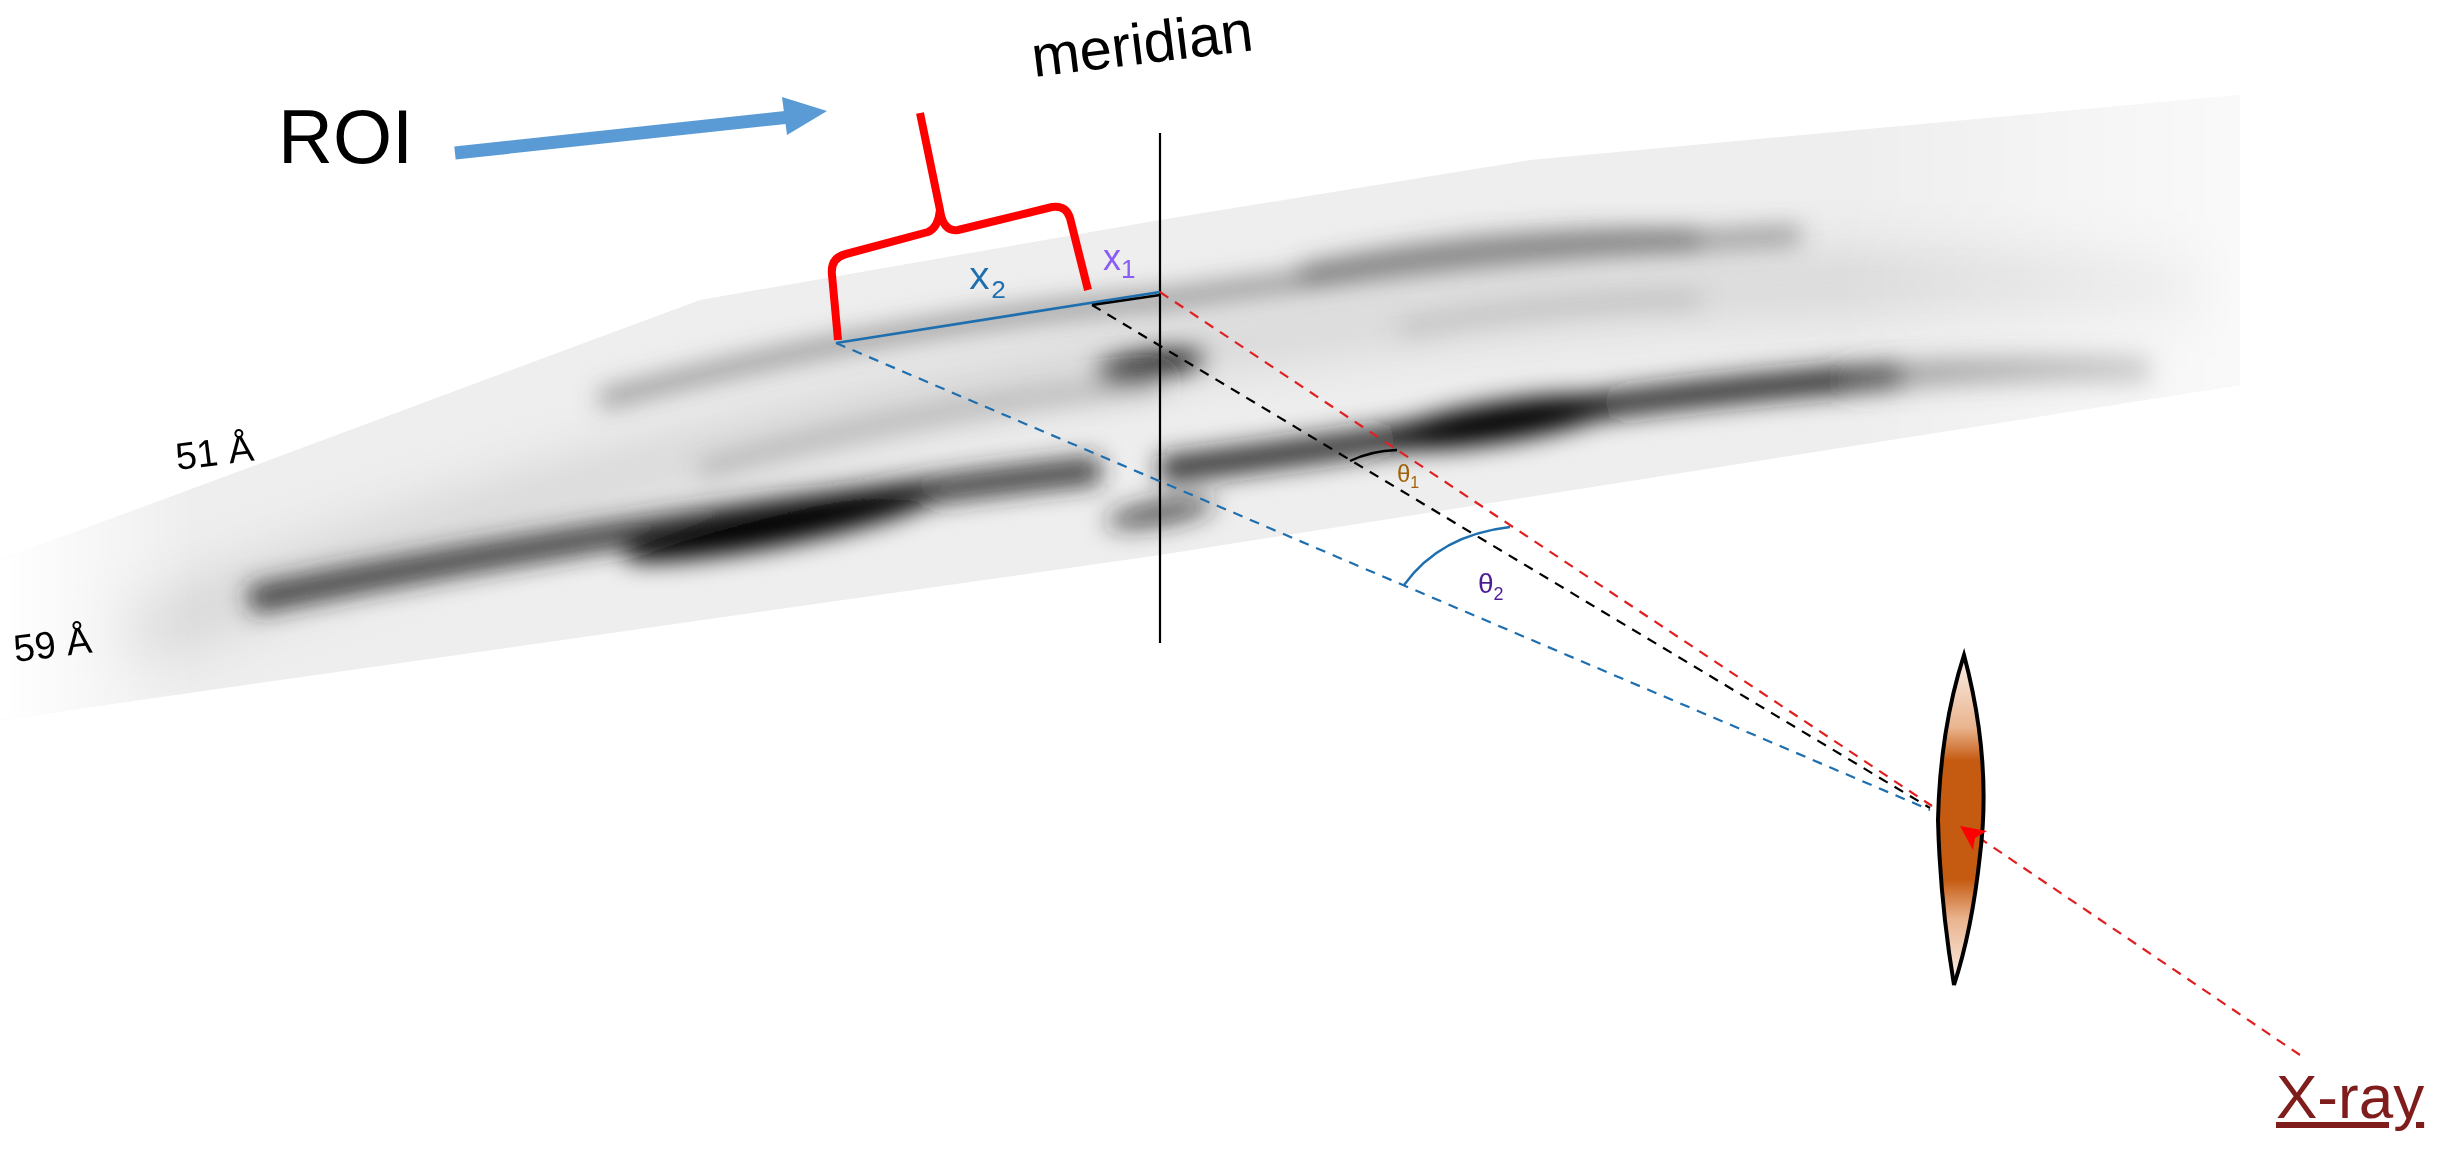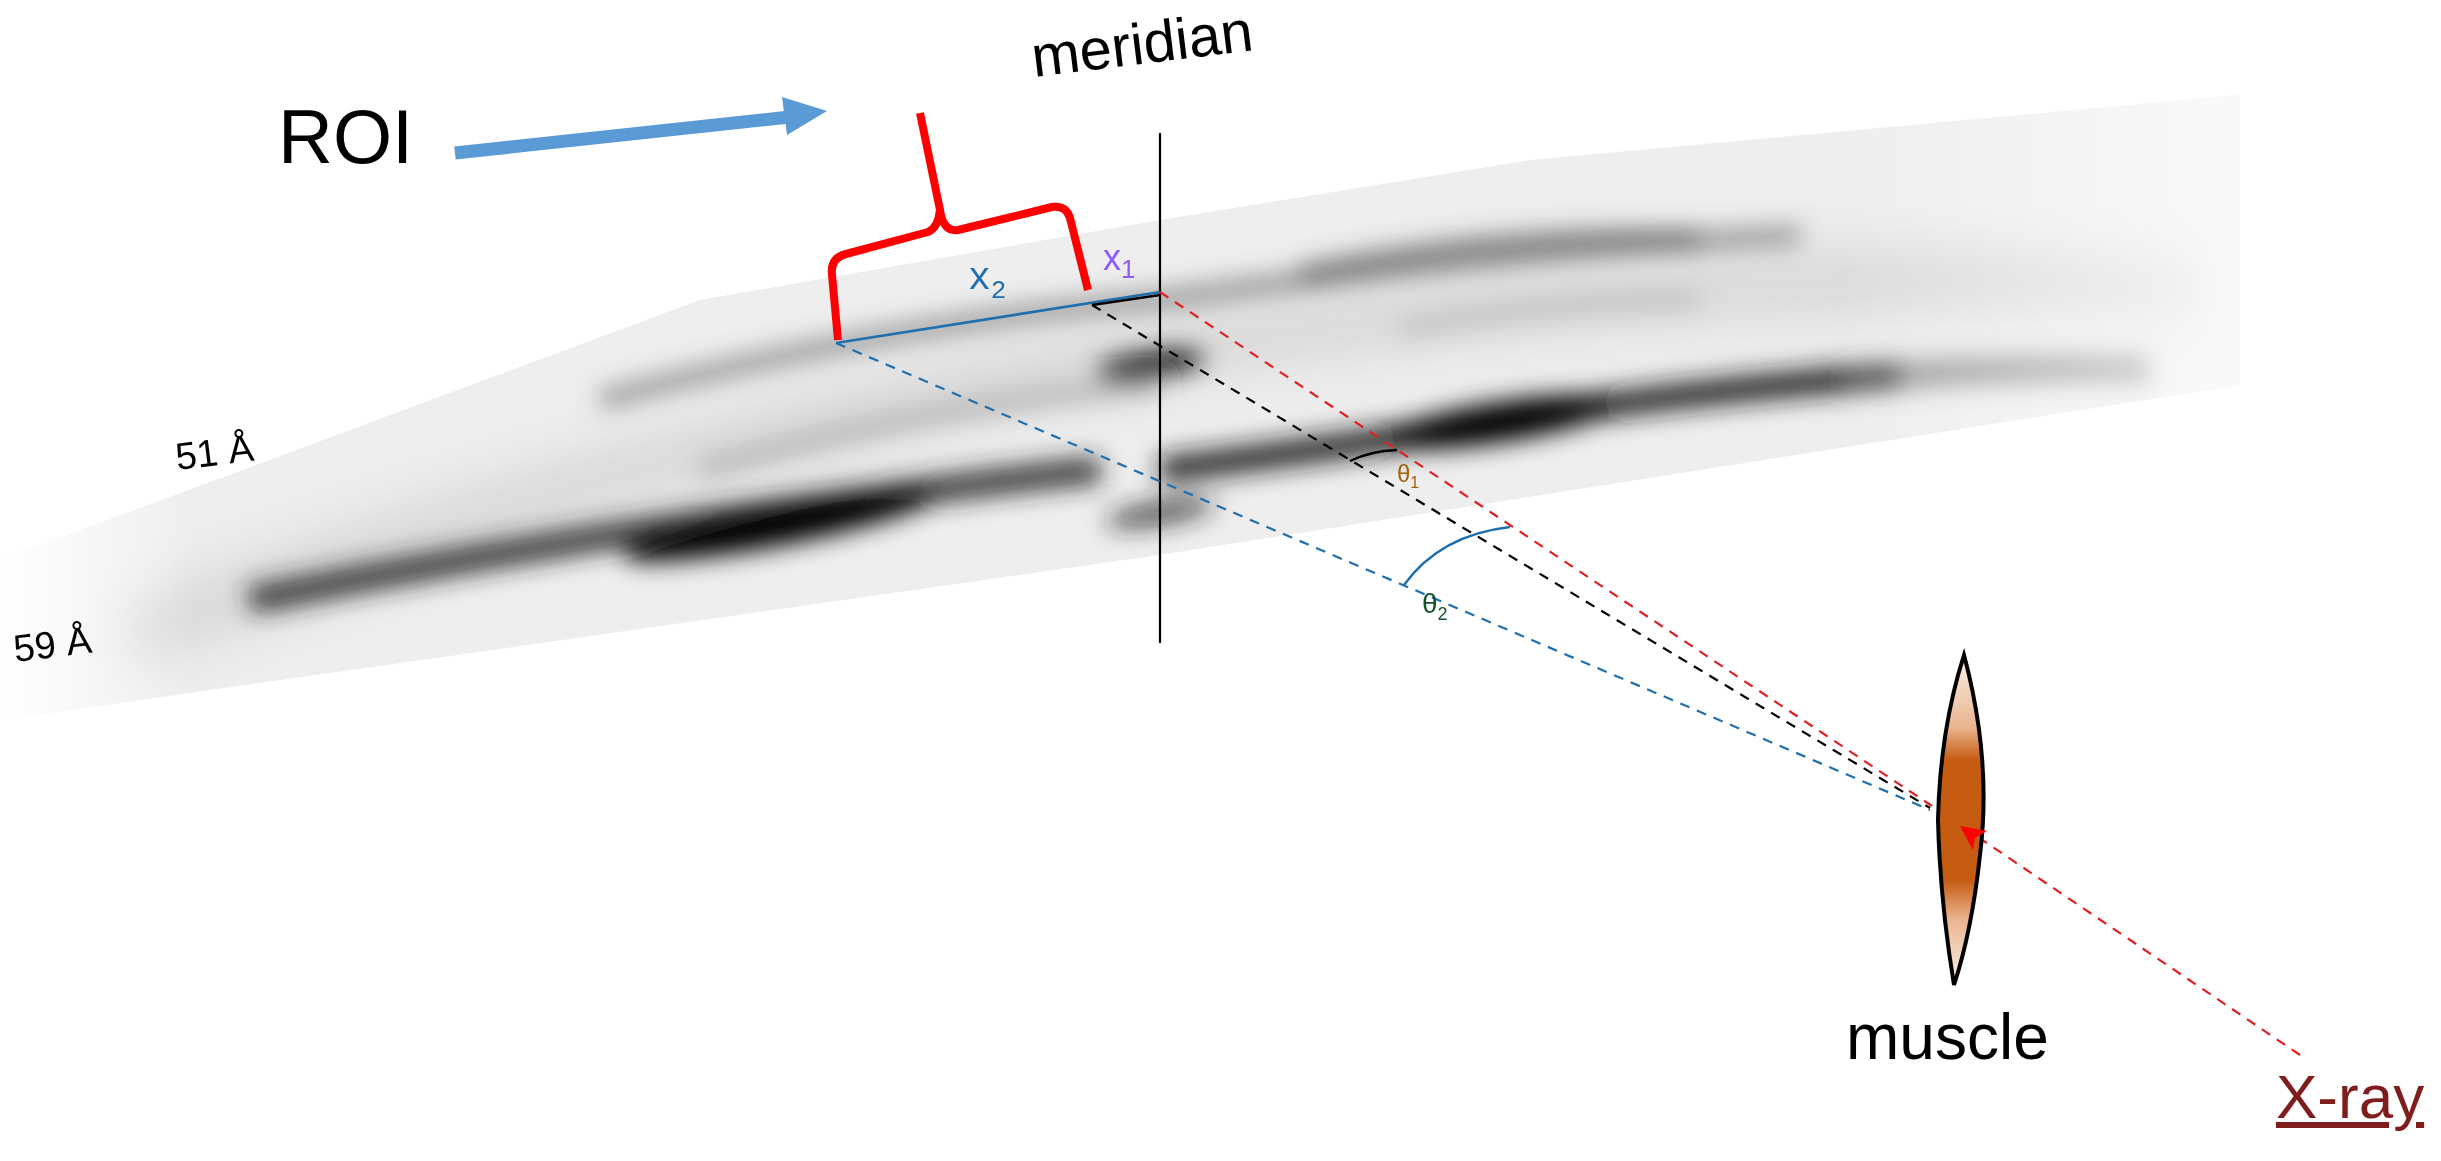--- a/index.html
+++ b/index.html
@@ -108,20 +108,19 @@
   </div>
 
   <div class="lbl" style="position:absolute;left:968px;top:260px;font-size:38px;color:#1F6FAF;line-height:1;white-space:nowrap;font-family:Liberation Mono, monospace;">
     <span>x</span><sub style="font-size:26px;">2</sub>
   </div>
 
   <div class="lbl" style="position:absolute;left:1397px;top:462px;font-size:24px;color:#a16207;line-height:1;white-space:nowrap;">
     <span>θ</span><sub style="font-size:16px;">1</sub>
   </div>
 
-  <div class="lbl" style="position:absolute;left:1422px;top:570px;font-size:28px;color:#14532d;line-height:1;white-space:nowrap;margin-top:20px;">
+  <div class="lbl" style="position:absolute;left:1478px;top:570px;font-size:28px;color:#4c1d95;line-height:1;white-space:nowrap;">
     <span>θ</span><sub style="font-size:18px;">2</sub>
   </div>
 
-  <div class="lbl" style="position:absolute;left:1846px;top:1005px;font-size:64px;color:#000;line-height:1;">muscle</div>
 
   <div class="lbl" style="position:absolute;left:2276px;top:1066px;font-size:62px;color:#7f1d1d;line-height:1;white-space:nowrap;text-decoration:underline;">X-ray</div>
 </div>
 
 </body></html>

